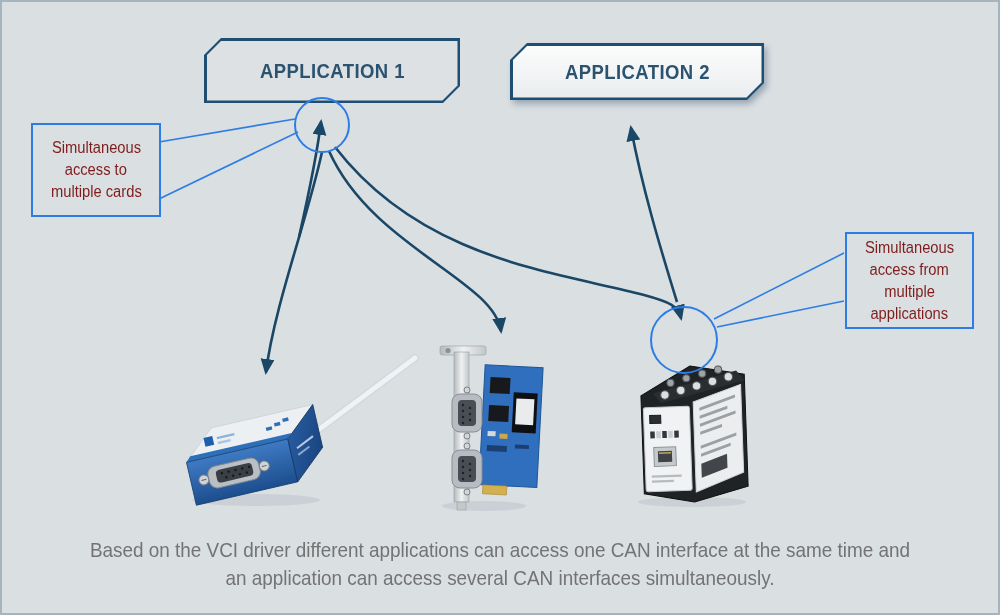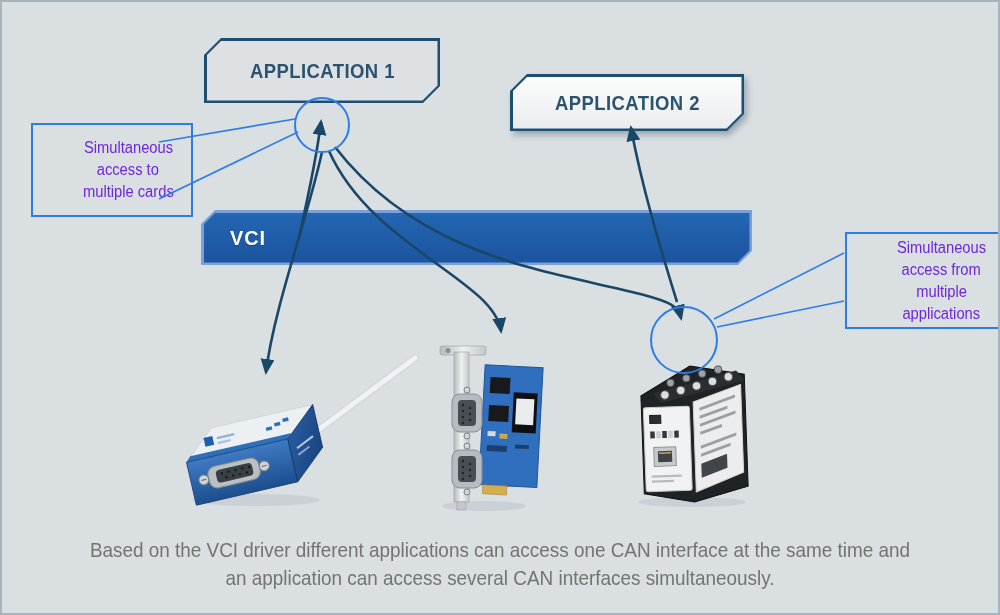--- a/index.html
+++ b/index.html
@@ -4,68 +4,62 @@
 <style>
   html,body{margin:0;padding:0;background:#ffffff;}
   .stage{
     position:relative;width:996px;height:611px;margin:0;
     background:#dadfe2;border:2px solid #a6b4bd;outline:1px solid #eceff1;
     font-family:"Liberation Sans", sans-serif;overflow:hidden;
   }
   svg{display:block}
   .abs{position:absolute}
   
-  .octo{position:absolute;}
+  .octo{position:absolute;padding-left:20px;}
   .octo .edge{position:absolute;inset:0;background:#1e4e71;
     clip-path:polygon(17px 0,100% 0,100% calc(100% - 17px),calc(100% - 17px) 100%,0 100%,0 17px);}
   .octo .fill{position:absolute;inset:2.5px;display:flex;align-items:center;justify-content:center;
     clip-path:polygon(15px 0,100% 0,100% calc(100% - 15px),calc(100% - 15px) 100%,0 100%,0 15px);}
   .app-label{font-size:21px;letter-spacing:.5px;color:#2b536f;font-weight:700;
     transform:scaleX(.88);transform-origin:center;white-space:nowrap;}
   .app1 .fill{background:#dde1e4;}
-  .app2{filter:drop-shadow(3px 4px 3px rgba(45,75,105,.38));margin-top:31px;}
+  .app2{filter:drop-shadow(3px 4px 3px rgba(45,75,105,.38));}
   .app2 .fill{background:linear-gradient(180deg,#fbfcfc 0%,#f1f3f4 60%,#e9ecee 100%);}
   
   .vci{position:absolute;left:199px;top:208px;width:551px;height:55px;}
   .vci .edge{position:absolute;inset:0;background:#7ba1d8;
     clip-path:polygon(14px 0,100% 0,100% calc(100% - 14px),calc(100% - 14px) 100%,0 100%,0 14px);}
   .vci .fill{position:absolute;inset:2.5px;background:linear-gradient(180deg,#2466b2,#1b549f);
     clip-path:polygon(12px 0,100% 0,100% calc(100% - 12px),calc(100% - 12px) 100%,0 100%,0 12px);
     display:flex;align-items:center;justify-content:flex-start;}
   .vci-label{color:#ffffff;font-weight:700;font-size:21px;letter-spacing:1px;margin-left:26px;
     text-shadow:0 1px 1px rgba(10,30,60,.4);transform:scaleX(.95);transform-origin:left center;}
   
   .callout{position:absolute;border:2px solid #2e7de4;background:#dadfe2;
     display:flex;flex-direction:column;align-items:center;justify-content:center;
-    color:#6d28d9;font-size:16px;line-height:22px;text-align:center;padding-left:32px;}
+    color:#7f1d1d;font-size:16px;line-height:22px;text-align:center;}
   .callout .ln{transform:scaleX(.92);white-space:nowrap;}
   .callout-left{left:29px;top:121px;width:126px;height:90px;}
   .callout-right{left:843px;top:230px;width:125px;height:93px;}
   
   .caption{position:absolute;left:0;right:0;top:534px;text-align:center;color:#737373;
     font-size:21px;line-height:28px;font-weight:400;}
   .caption .ln{display:block;transform:scaleX(.9);transform-origin:center;white-space:nowrap;}
   .overlay{position:absolute;left:0;top:0;pointer-events:none;}
 </style>
 </head>
 <body>
 
 <div class="stage">
 
   <svg class="overlay" width="996" height="611">
     <path d="M 292,446 L 413,356" stroke="#c8cfd4" stroke-width="7.5" stroke-linecap="round" fill="none" opacity=".55"></path>
     <path d="M 292,446 L 413,356" stroke="#f0f3f5" stroke-width="5" stroke-linecap="round" fill="none"></path>
   </svg>
 
-  <div class="vci">
-    <div class="edge"></div>
-    <div class="fill">
-      <span class="vci-label">VCI</span>
-    </div>
-  </div>
 
   <svg class="abs" style="left:176px;top:388px" width="162" height="120" viewBox="0 0 162 120">
     <defs>
       <linearGradient id="gfront" x1="0" y1="0" x2="0" y2="1">
         <stop offset="0" stop-color="#3e7ac3"></stop>
           <stop offset="1" stop-color="#1c4e8e"></stop>
       </linearGradient>
       <linearGradient id="gside" x1="0" y1="0" x2="1" y2="1">
         <stop offset="0" stop-color="#2c62ab"></stop>
           <stop offset="1" stop-color="#153e76"></stop>

